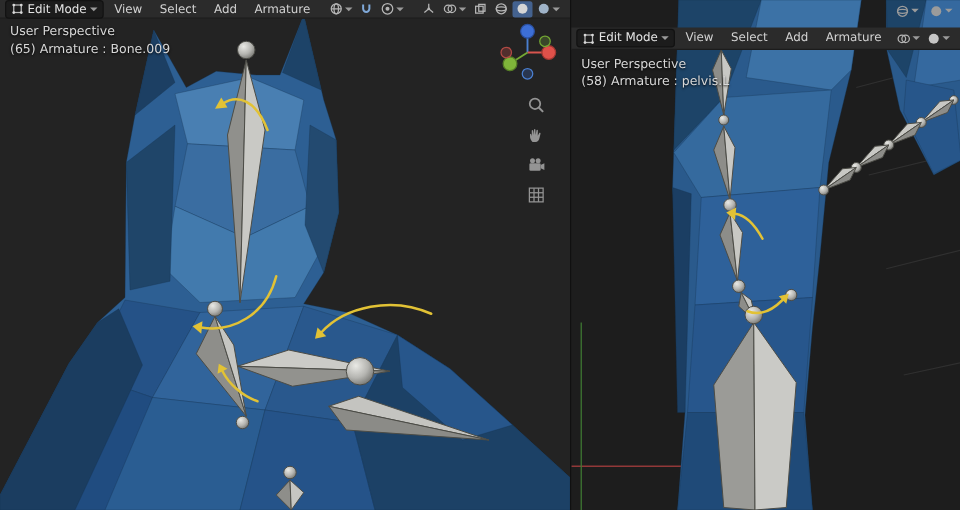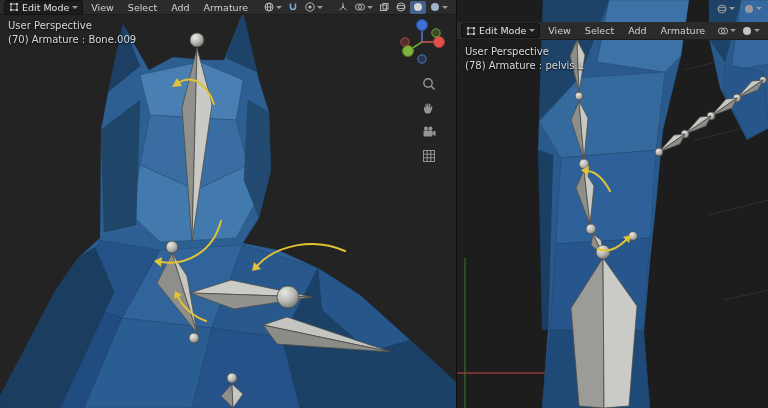--- a/index.html
+++ b/index.html
@@ -172,21 +172,21 @@
           <svg width="12" height="12">
             <circle cx="6" cy="6" r="4" fill="#9fb3c8"></circle>
           </svg>
           <span class="caret"></span>
         </div>
       </div>
     </div>
 
     <div class="overlay-text">
       <div>User Perspective</div>
-      <div>(70) Armature : Bone.009</div>
+      <div>(65) Armature : Bone.009</div>
     </div>
 
     <svg class="gizmo" width="50" height="54">
       <g stroke-width="1.5">
         <line x1="24" y1="26" x2="24" y2="12" stroke="#4a7fd0"></line>
         <line x1="24" y1="26" x2="38" y2="26" stroke="#d8554e"></line>
         <line x1="24" y1="26" x2="13" y2="33" stroke="#74a833"></line>
       </g>
       <circle cx="24" cy="9" r="5.5" fill="#3d6fd6" stroke="#2a4f9e"></circle>
       <circle cx="41" cy="26" r="5.5" fill="#e0514a" stroke="#a23832"></circle>
@@ -344,16 +344,16 @@
           <svg width="12" height="12">
             <circle cx="6" cy="6" r="4" fill="#c5c5c5"></circle>
           </svg>
           <span class="caret"></span>
         </div>
       </div>
     </div>
 
     <div class="overlay-text">
       <div>User Perspective</div>
-      <div>(78) Armature : pelvis.L</div>
+      <div>(58) Armature : pelvis.L</div>
     </div>
   </div>
 </div>
 
 </body></html>

